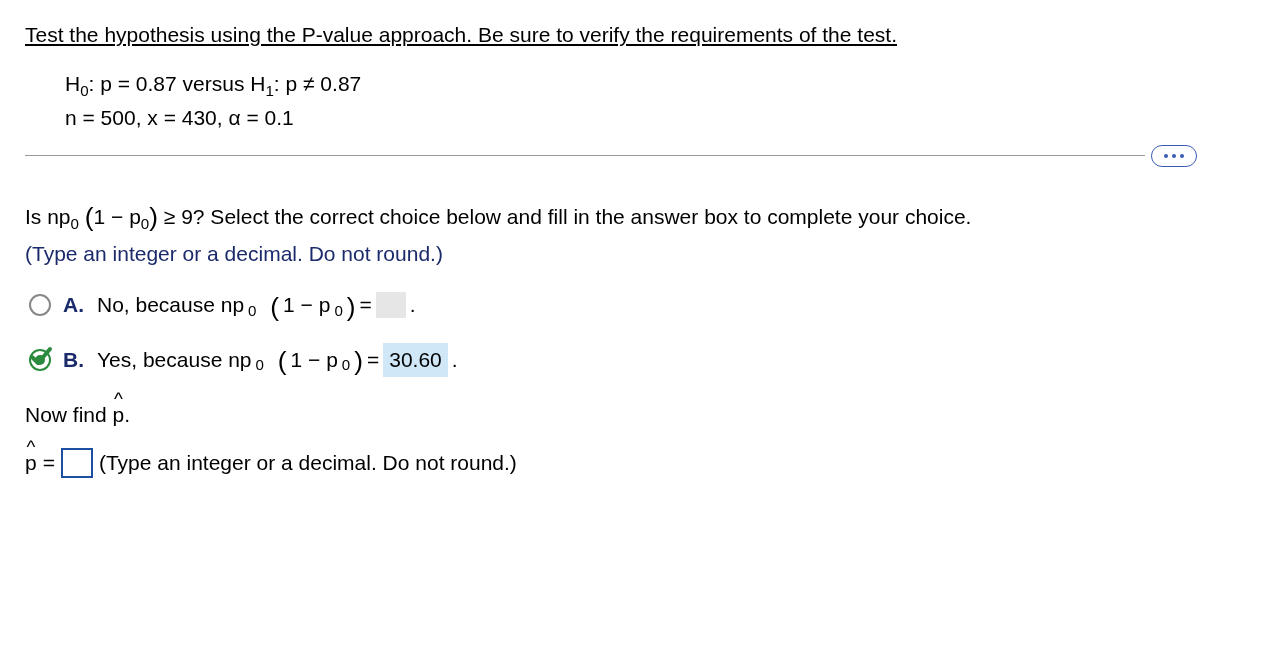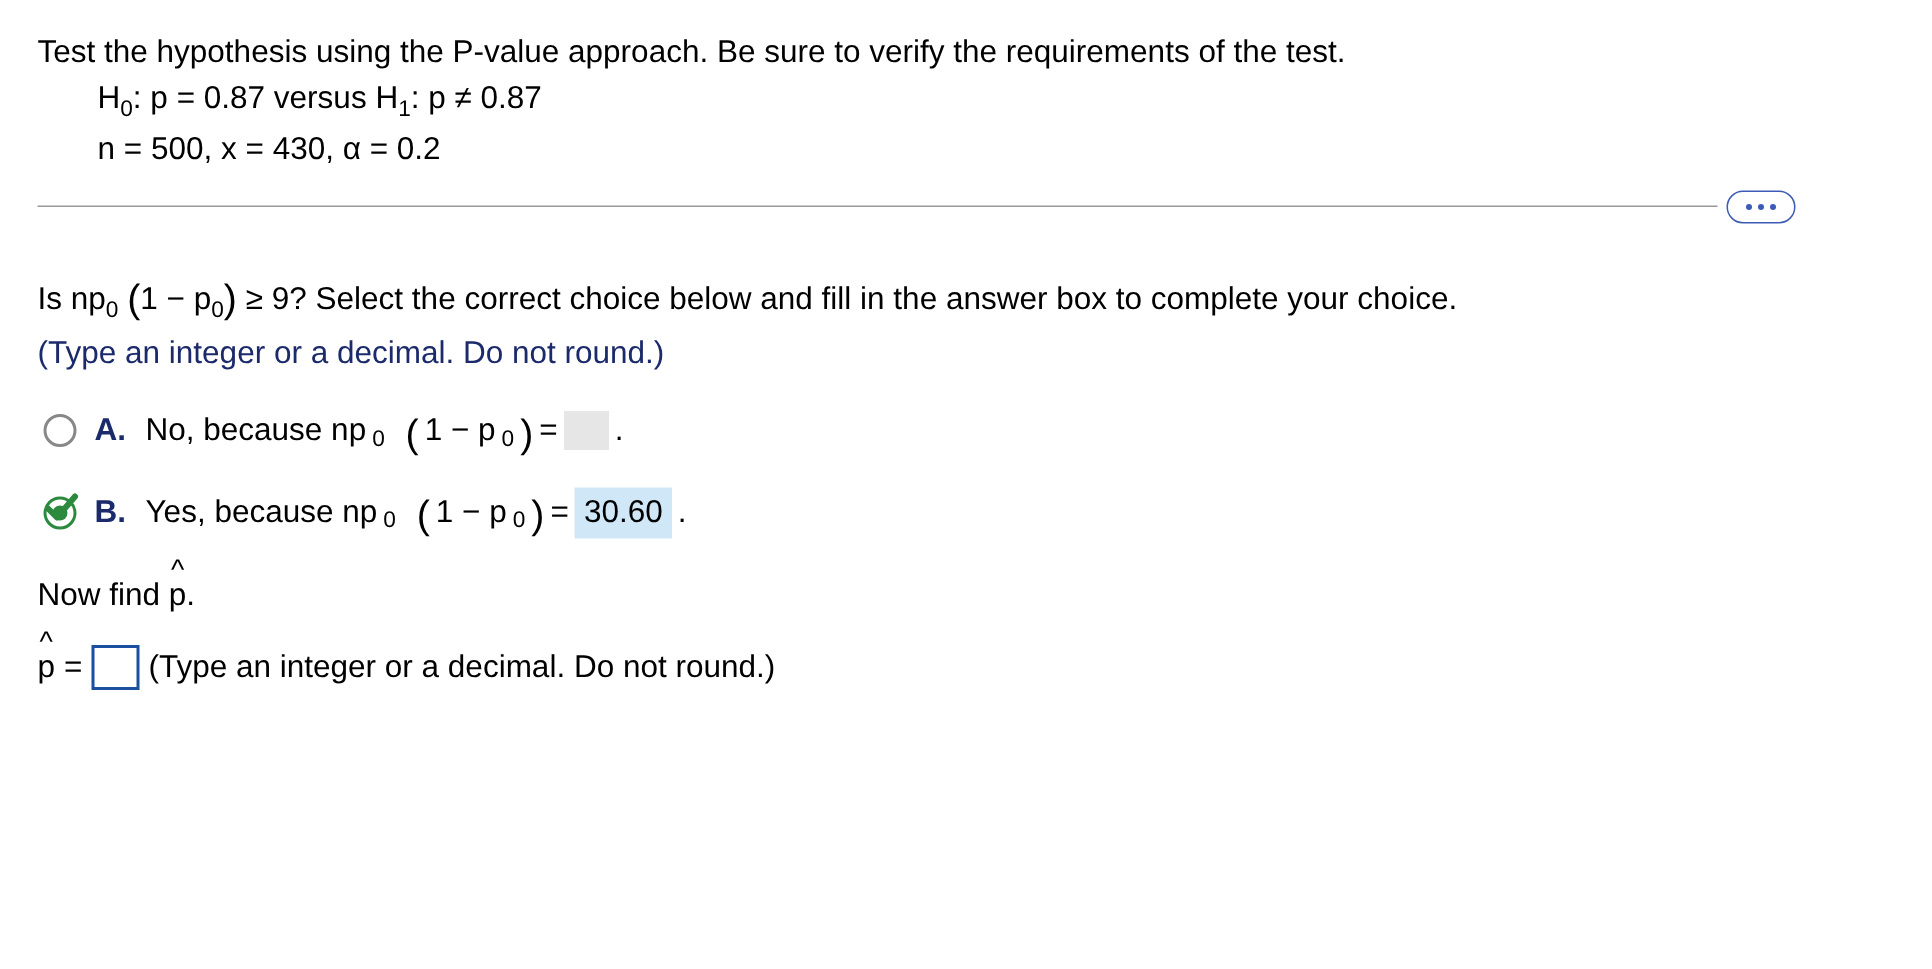--- a/index.html
+++ b/index.html
@@ -7,20 +7,22 @@
     padding: 20px 25px;
     font-family: Arial, Helvetica, sans-serif;
     font-size: 21px;
     color: #000;
     line-height: 1.4;
     width: 1288px;
     height: 646px;
     box-sizing: border-box;
   }
   .problem-intro {
+    margin-bottom: 18px;
+    text-decoration: underline;
   }
   .hypothesis-block {
     margin-left: 40px;
     line-height: 1.6;
   }
   .divider-row {
     display: flex;
     align-items: center;
     margin: 10px 0 30px 0;
   }
@@ -149,21 +151,21 @@
 </style>
 </head>
 <body>
 
 <div class="problem-intro">Test the hypothesis using the P-value approach. Be sure to verify the requirements of the test.</div>
 
 <div class="hypothesis-block">
   <div>
     <span>H</span><span class="math-sub">0</span><span>: p = 0.87 versus H</span><span class="math-sub">1</span><span>: p ≠ 0.87</span>
   </div>
-  <div>n = 500, x = 430, α = 0.2</div>
+  <div>n = 500, x = 430, α = 0.1</div>
 </div>
 
 <div class="divider-row">
   <div class="divider-line"></div>
   <div class="divider-btn">
     <div class="dots">
       <div class="dot"></div>
         <div class="dot"></div>
         <div class="dot"></div>
     </div>

